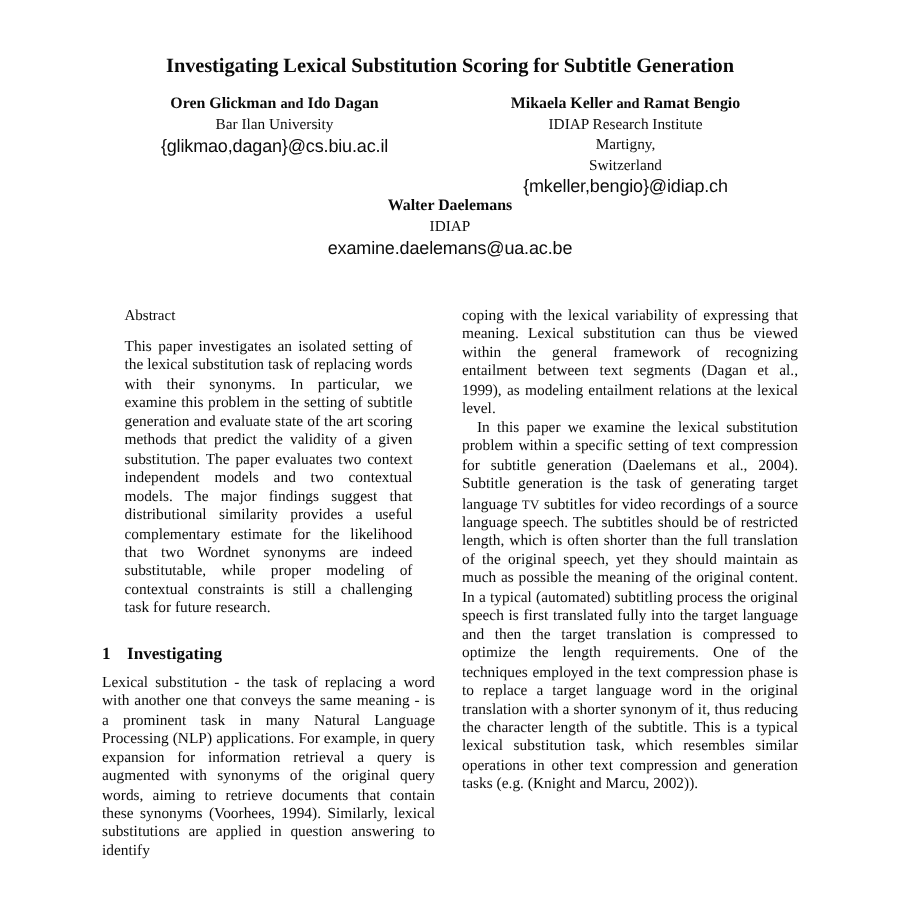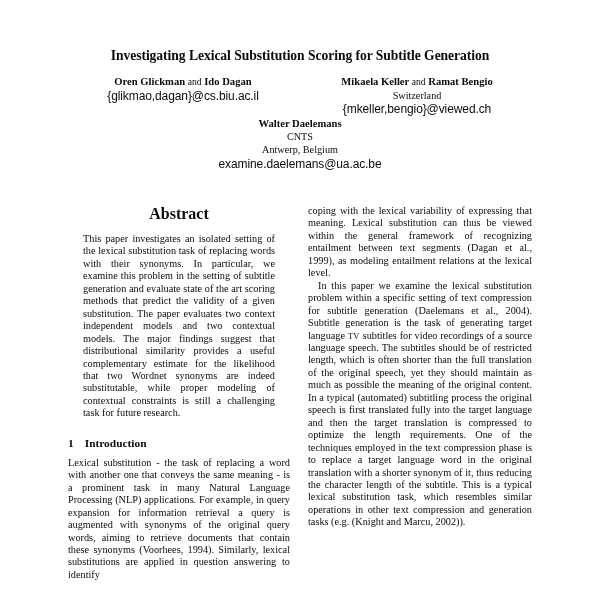--- a/index.html
+++ b/index.html
@@ -14,21 +14,21 @@
     font-family: "Liberation Serif", "DejaVu Serif", serif;
     color: #0b0b0b;
     -webkit-font-smoothing: antialiased;
   }
 
   .page {
     position: relative;
     width: 600px;
     height: 600px;
     box-sizing: border-box;
-    padding: 12px;
+    padding: 0;
   }
 
   
   .title {
     margin: 0;
     padding: 36px 48px 0 48px;
     font-size: 13.6px;
     font-weight: bold;
     text-align: center;
     line-height: 1.2;
@@ -48,21 +48,21 @@
     width: 212px;
     text-align: center;
     line-height: 13.4px;
   }
   .author-names {
     font-size: 10.6px;
     font-weight: bold;
     white-space: nowrap;
   }
   .author-names .conj {
-    font-weight: normal;
+    font-weight: bold;
     font-size: 9.6px;
     margin-top: 29px;
   }
   .affil-line {
     font-size: 10.2px;
   }
   .email-line {
     font-family: Liberation Sans, sans-serif;
     font-size: 12px;
     letter-spacing: -0.1px;
@@ -92,23 +92,23 @@
   }
   .col-left  { left: 68px;  width: 222px; height: 395px; }
   .col-right { left: 308px; width: 224px; height: 395px; }
 
   .abstract-wrap {
     width: 192px;
     margin: 0 auto;
   }
   .abstract-heading {
     margin: 0 0 10px 0;
-    font-size: 16px;
-    font-weight: bold;
-    text-align: center;
+    font-size: 10px;
+    font-weight: normal;
+    text-align: left;
   }
   .section-heading {
     margin: 17px 0 8px 0;
     font-size: 11.4px;
     font-weight: bold;
     display: flex;
     gap: 11px;
   }
   .section-heading .num { display: inline-block; }
 
@@ -136,54 +136,56 @@
   <h1 class="title">Investigating Lexical Substitution Scoring for Subtitle Generation</h1>
 
   <div class="authors-row">
 
     <div class="author-block">
       <div class="author-names">
         <span>Oren Glickman</span>
         <span class="conj">and</span>
         <span>Ido Dagan</span>
       </div>
+      <div class="affil-line">Bar Ilan University</div>
       <div class="email-line">{glikmao,dagan}@cs.biu.ac.il</div>
     </div>
 
     <div class="author-block">
       <div class="author-names">
         <span>Mikaela Keller</span>
         <span class="conj">and</span>
         <span>Ramat Bengio</span>
       </div>
+      <div class="affil-line">IDIAP Research Institute</div>
+      <div class="affil-line">Martigny,</div>
       <div class="affil-line">Switzerland</div>
-      <div class="email-line">{mkeller,bengio}@viewed.ch</div>
+      <div class="email-line">{mkeller,bengio}@idiap.ch</div>
     </div>
 
   </div>
 
   <div class="author-block-solo">
     <div class="author-names">Walter Daelemans</div>
-    <div class="affil-line">CNTS</div>
-    <div class="affil-line">Antwerp, Belgium</div>
+    <div class="affil-line">IDIAP</div>
     <div class="email-line">examine.daelemans@ua.ac.be</div>
   </div>
 
   <div class="columns">
 
     <div class="col col-left">
 
       <div class="abstract-wrap">
         <div class="abstract-heading">Abstract</div>
         <p class="body noindent">This paper investigates an isolated setting of the lexical substitution task of replacing words with their synonyms. In particular, we examine this problem in the setting of subtitle generation and evaluate state of the art scoring methods that predict the validity of a given substitution. The paper evaluates two context independent models and two contextual models. The major findings suggest that distributional similarity provides a useful complementary estimate for the likelihood that two Wordnet synonyms are indeed substitutable, while proper modeling of contextual constraints is still a challenging task for future research.</p>
       </div>
 
       <h2 class="section-heading">
         <span class="num">1</span>
-        <span>Introduction</span>
+        <span>Investigating</span>
       </h2>
       <p class="body noindent">Lexical substitution - the task of replacing a word with another one that conveys the same meaning - is a prominent task in many Natural Language Processing (NLP) applications. For example, in query expansion for information retrieval a query is augmented with synonyms of the original query words, aiming to retrieve documents that contain these synonyms (Voorhees, 1994). Similarly, lexical substitutions are applied in question answering to identify</p>
 
     </div>
 
     <div class="col col-right">
 
       <p class="body noindent">coping with the lexical variability of expressing that meaning. Lexical substitution can thus be viewed within the general framework of recognizing entailment between text segments (Dagan et al., 1999), as modeling entailment relations at the lexical level.</p>
 
       <p class="body">

